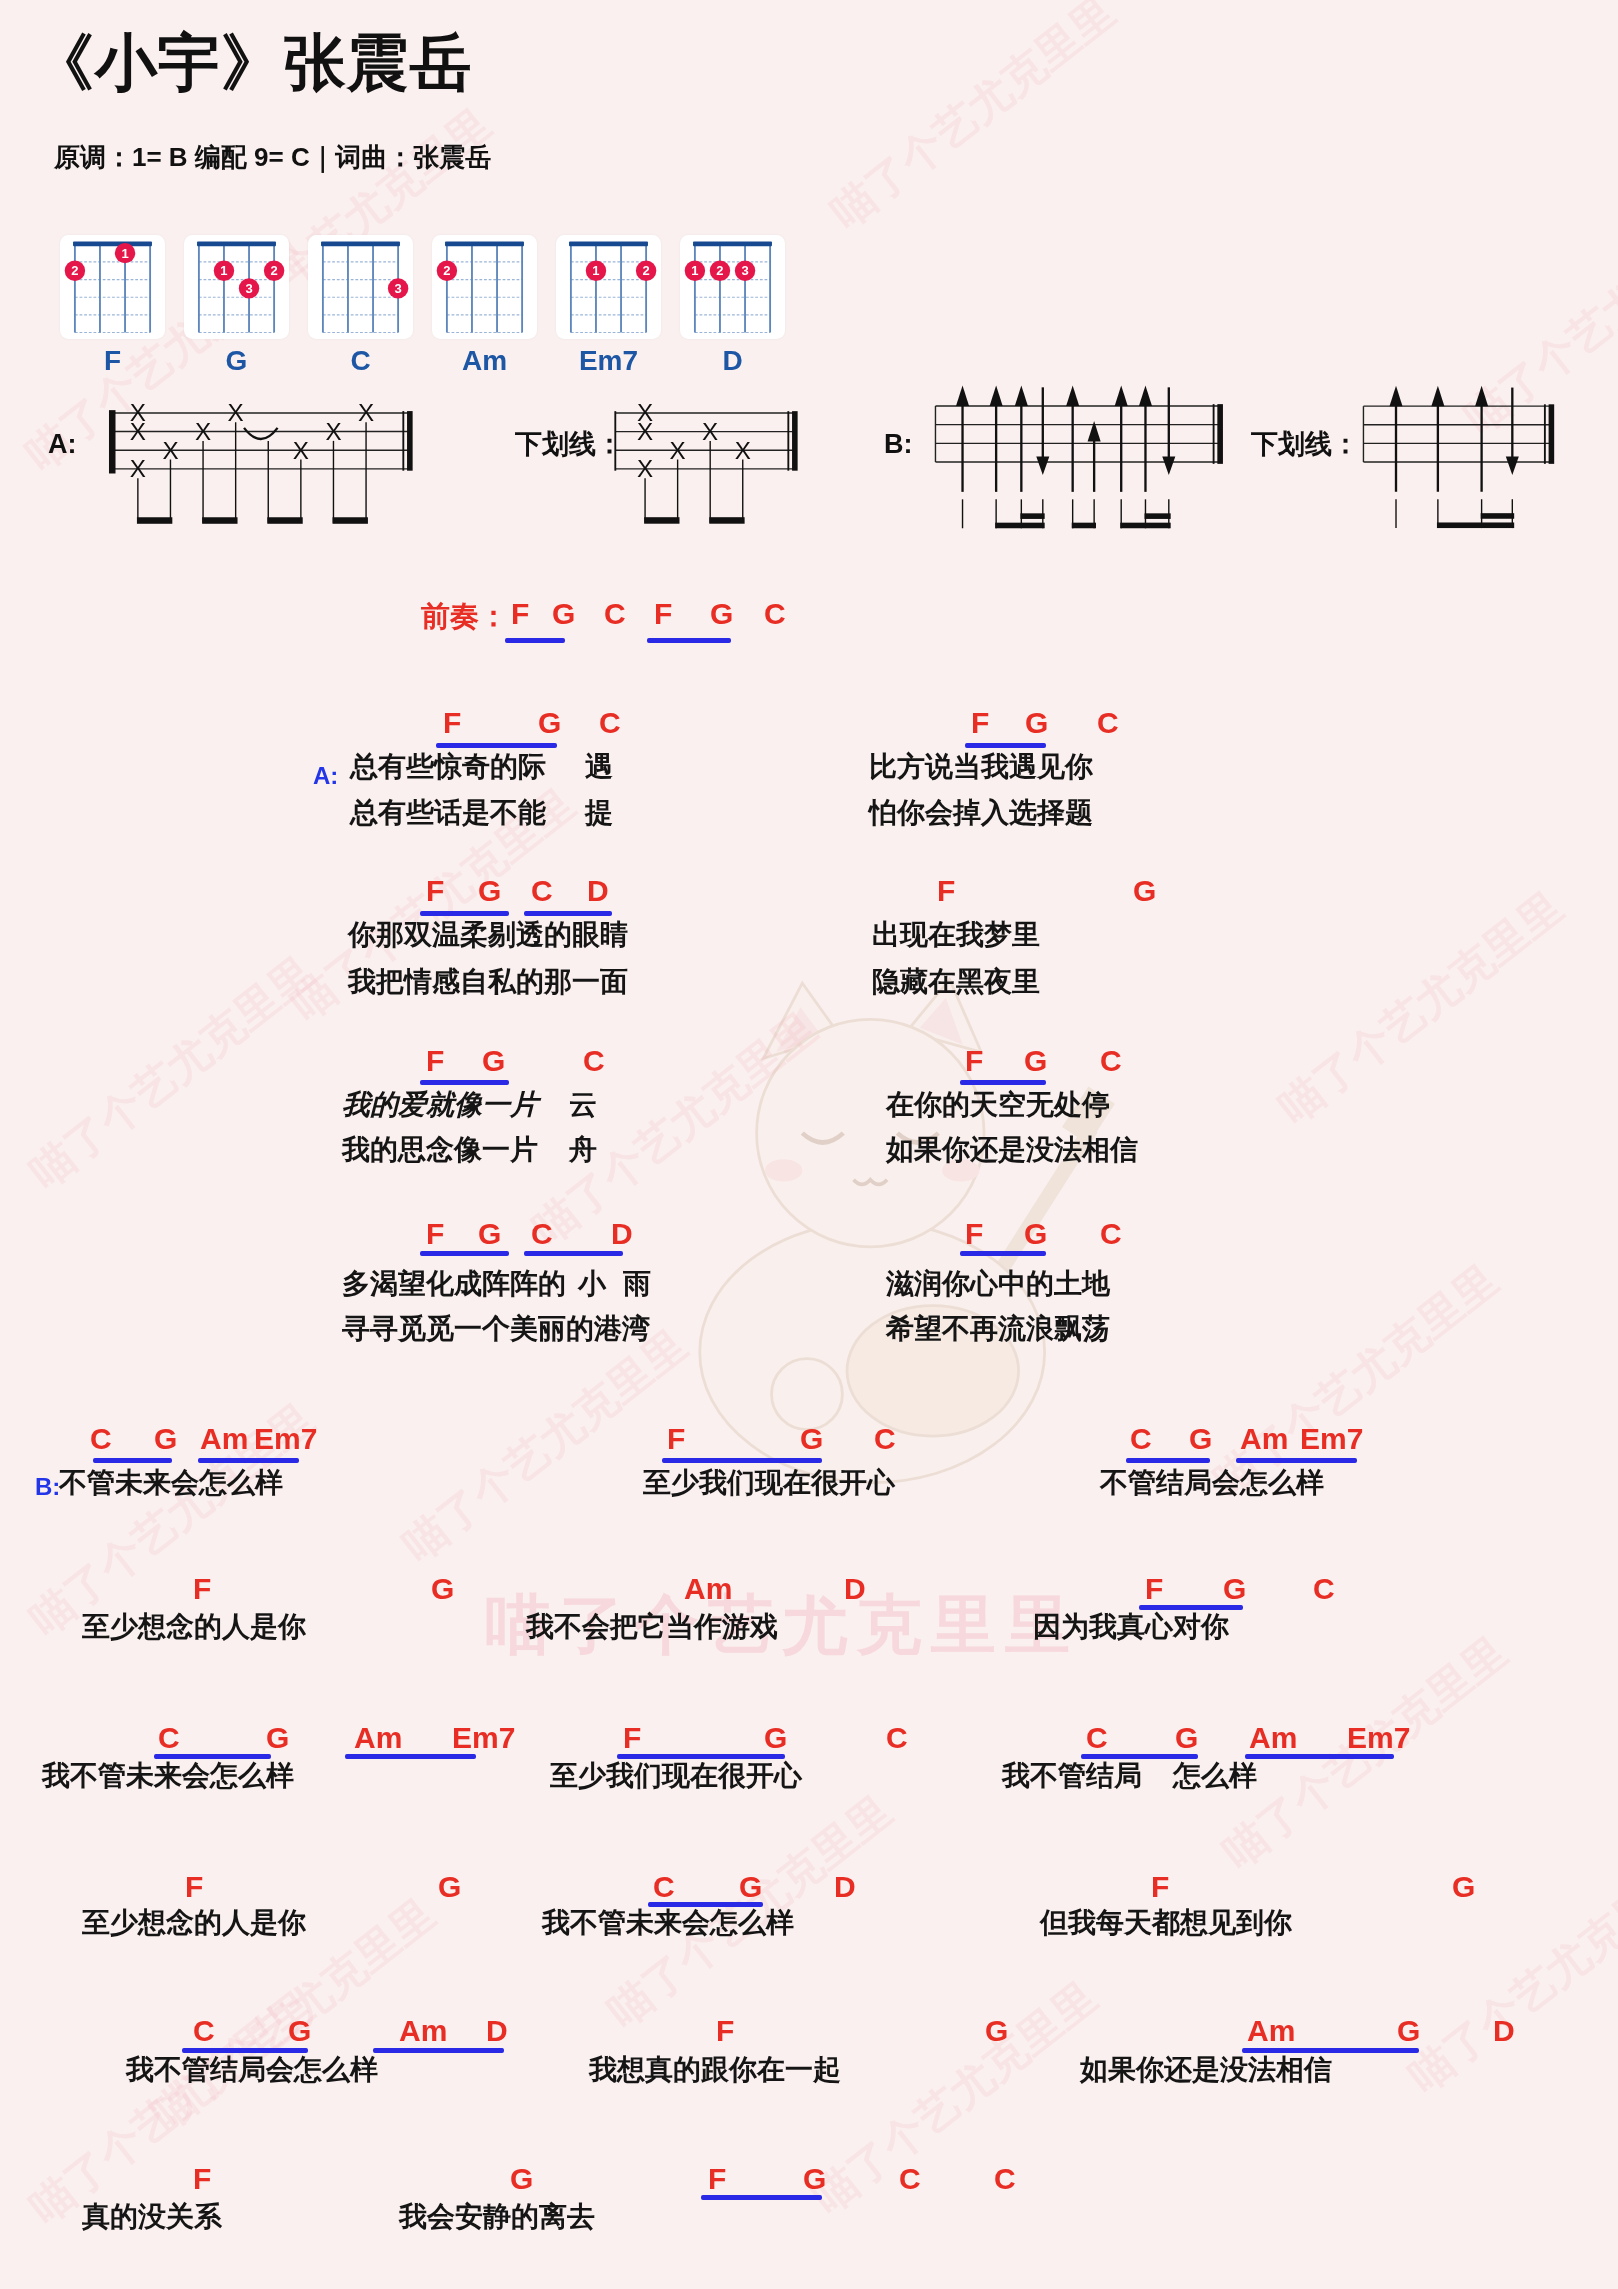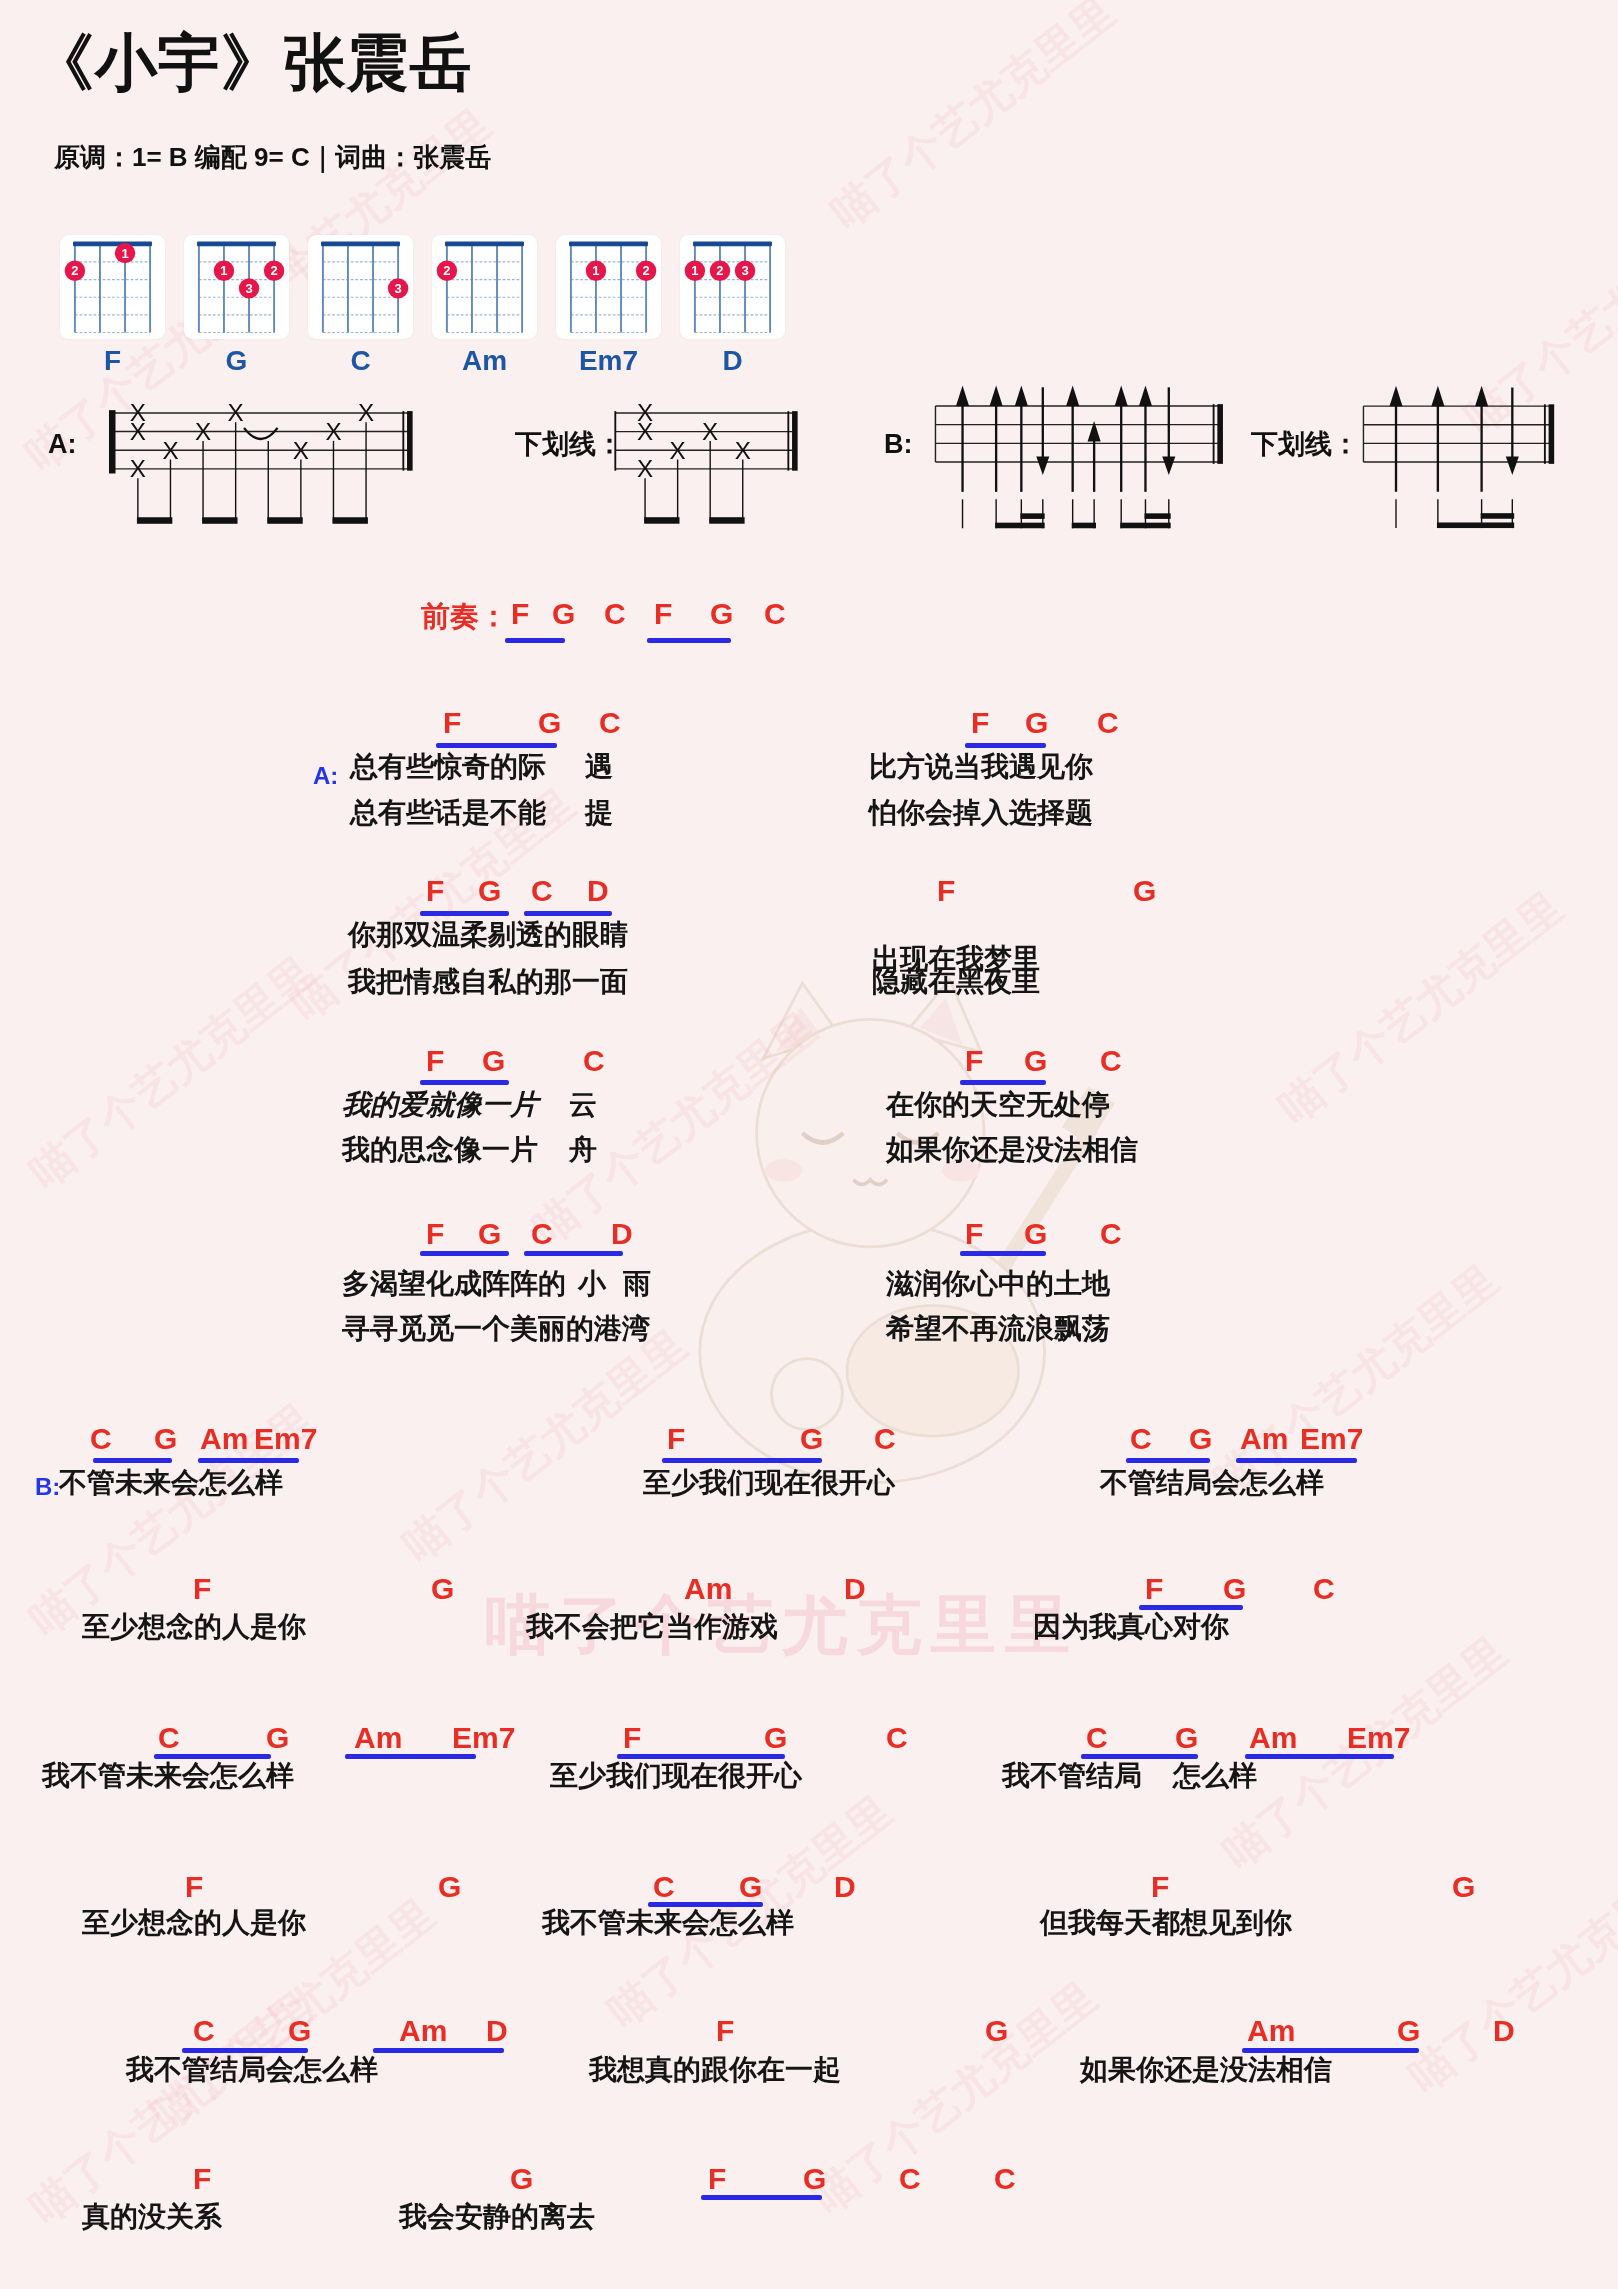--- a/index.html
+++ b/index.html
@@ -343,21 +343,21 @@
       <div class="lyric" style="left: 869px; top: 799px;">怕你会掉入选择题</div>
       <div class="chord" style="left: 426px; top: 876px;">F</div>
       <div class="chord" style="left: 478px; top: 876px;">G</div>
       <div class="chord" style="left: 531px; top: 876px;">C</div>
       <div class="chord" style="left: 587px; top: 876px;">D</div>
       <div class="chord" style="left: 937px; top: 876px;">F</div>
       <div class="chord" style="left: 1133px; top: 876px;">G</div>
       <div class="ul" style="left: 420px; top: 911px; width: 89px;"></div>
       <div class="ul" style="left: 524px; top: 911px; width: 88px;"></div>
       <div class="lyric" style="left: 348px; top: 921px;">你那双温柔剔透的眼睛</div>
-      <div class="lyric" style="left: 872px; top: 921px; margin-top: 24px;">出现在我梦里</div>
+      <div class="lyric" style="left: 872px; top: 921px;">出现在我梦里</div>
       <div class="lyric" style="left: 348px; top: 968px;">我把情感自私的那一面</div>
       <div class="lyric" style="left: 872px; top: 968px;">隐藏在黑夜里</div>
       <div class="chord" style="left: 426px; top: 1046px;">F</div>
       <div class="chord" style="left: 482px; top: 1046px;">G</div>
       <div class="chord" style="left: 583px; top: 1046px;">C</div>
       <div class="chord" style="left: 965px; top: 1046px;">F</div>
       <div class="chord" style="left: 1024px; top: 1046px;">G</div>
       <div class="chord" style="left: 1100px; top: 1046px;">C</div>
       <div class="ul" style="left: 420px; top: 1080px; width: 89px;"></div>
       <div class="ul" style="left: 960px; top: 1080px; width: 86px;"></div>

